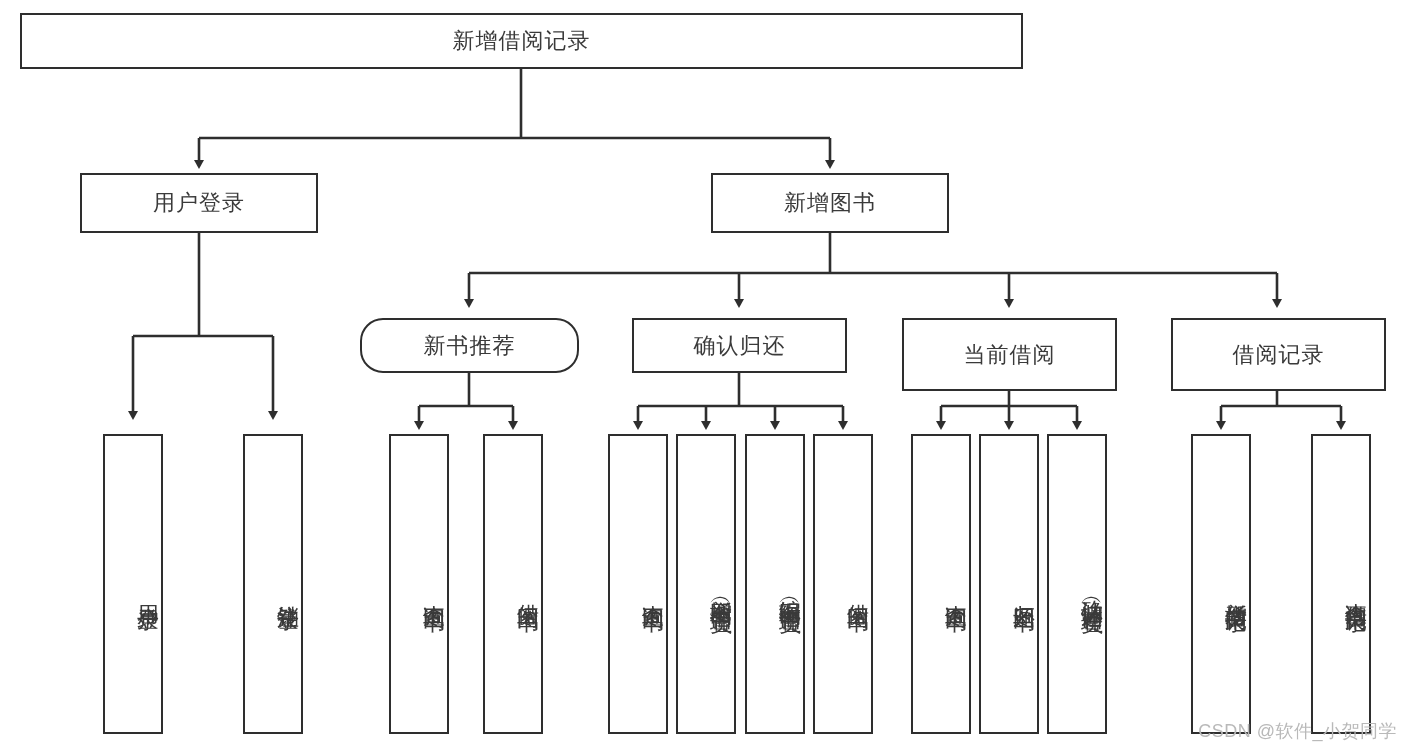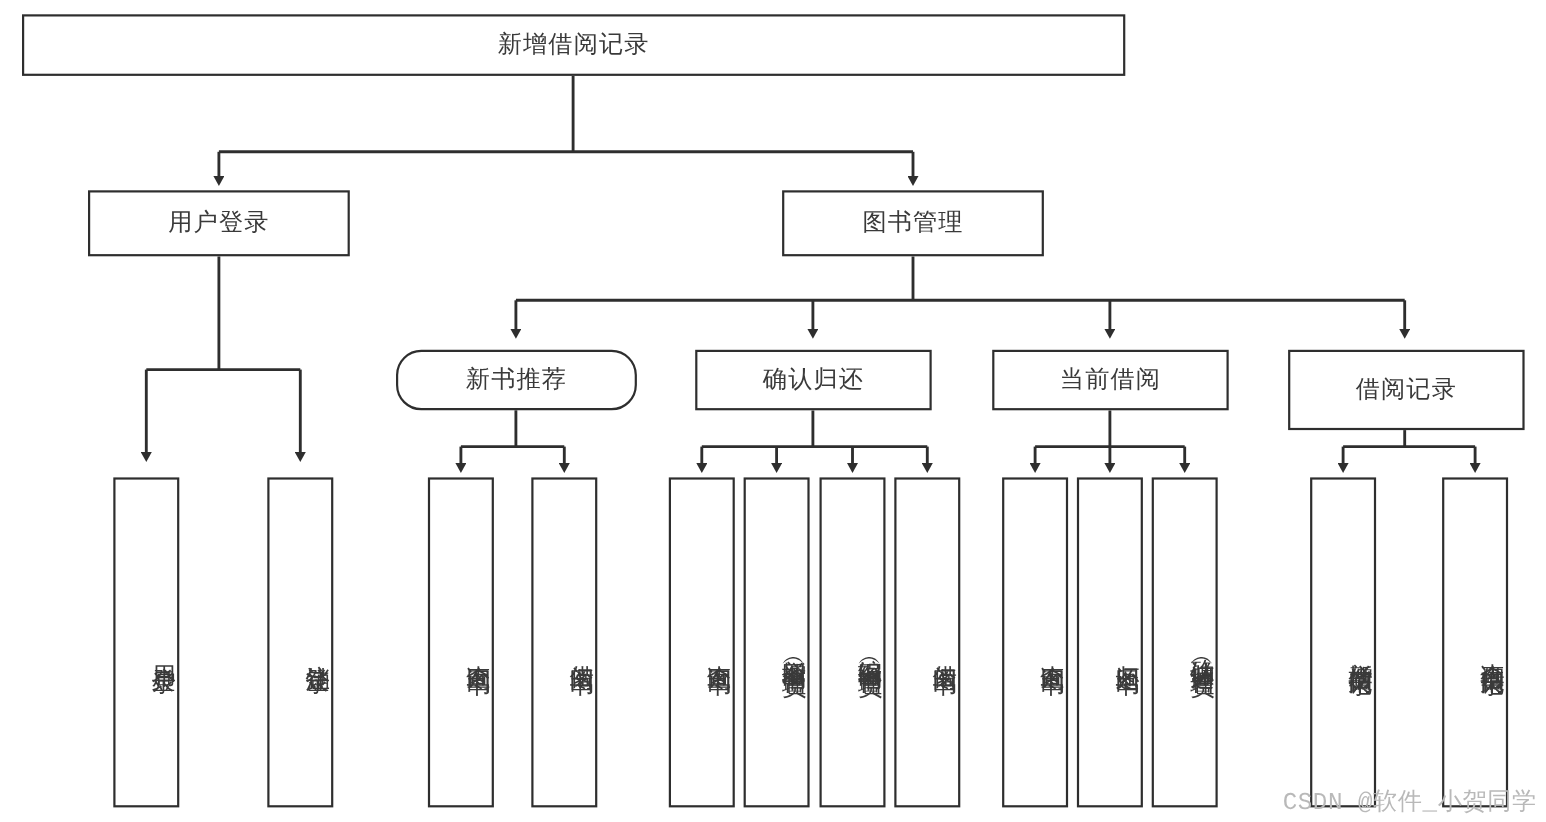--- a/index.html
+++ b/index.html
@@ -50,25 +50,25 @@
     left: 0;
     top: 0;
     width: 1405px;
     height: 747px;
     pointer-events: none;
   }
   .watermark {
     position: absolute;
     right: 8px;
     bottom: 4px;
-    font-size: 22px;
+    font-size: 18px;
     color: #b9b9b9;
     letter-spacing: 0.5px;
     white-space: nowrap;
-    font-family: Liberation Mono, monospace;
+    font-family: Liberation Sans, sans-serif;
     margin-left: 36px;
   }
 </style>
 </head>
 <body>
 
 <div id="canvas">
 
   <svg class="links" viewBox="0 0 1405 747">
     <defs>
@@ -121,30 +121,30 @@
   </svg>
 
   <div class="node node-h" style="left:20px; top:13px; width:1003px; height:56px;">
     <span>新增借阅记录</span>
   </div>
 
   <div class="node node-h" style="left:80px; top:173px; width:238px; height:60px;">
     <span>用户登录</span>
   </div>
   <div class="node node-h" style="left:711px; top:173px; width:238px; height:60px;">
-    <span>图书管理</span>
+    <span>新增图书</span>
   </div>
 
   <div class="node node-h" style="left:360px; top:318px; width:219px; height:55px;border-radius:23px;">
     <span>新书推荐</span>
   </div>
   <div class="node node-h" style="left:632px; top:318px; width:215px; height:55px;">
     <span>确认归还</span>
   </div>
-  <div class="node node-h" style="left:902px; top:318px; width:215px; height:55px;">
+  <div class="node node-h" style="left:902px; top:318px; width:215px; height:73px;">
     <span>当前借阅</span>
   </div>
   <div class="node node-h" style="left:1171px; top:318px; width:215px; height:73px;text-align:center;">
     <span>借阅记录</span>
   </div>
 
   <div class="node node-leaf" style="left:103px; top:434px; width:60px; height:300px;">
     <span>用户登录</span>
   </div>
   <div class="node node-leaf" style="left:243px; top:434px; width:60px; height:300px;">

